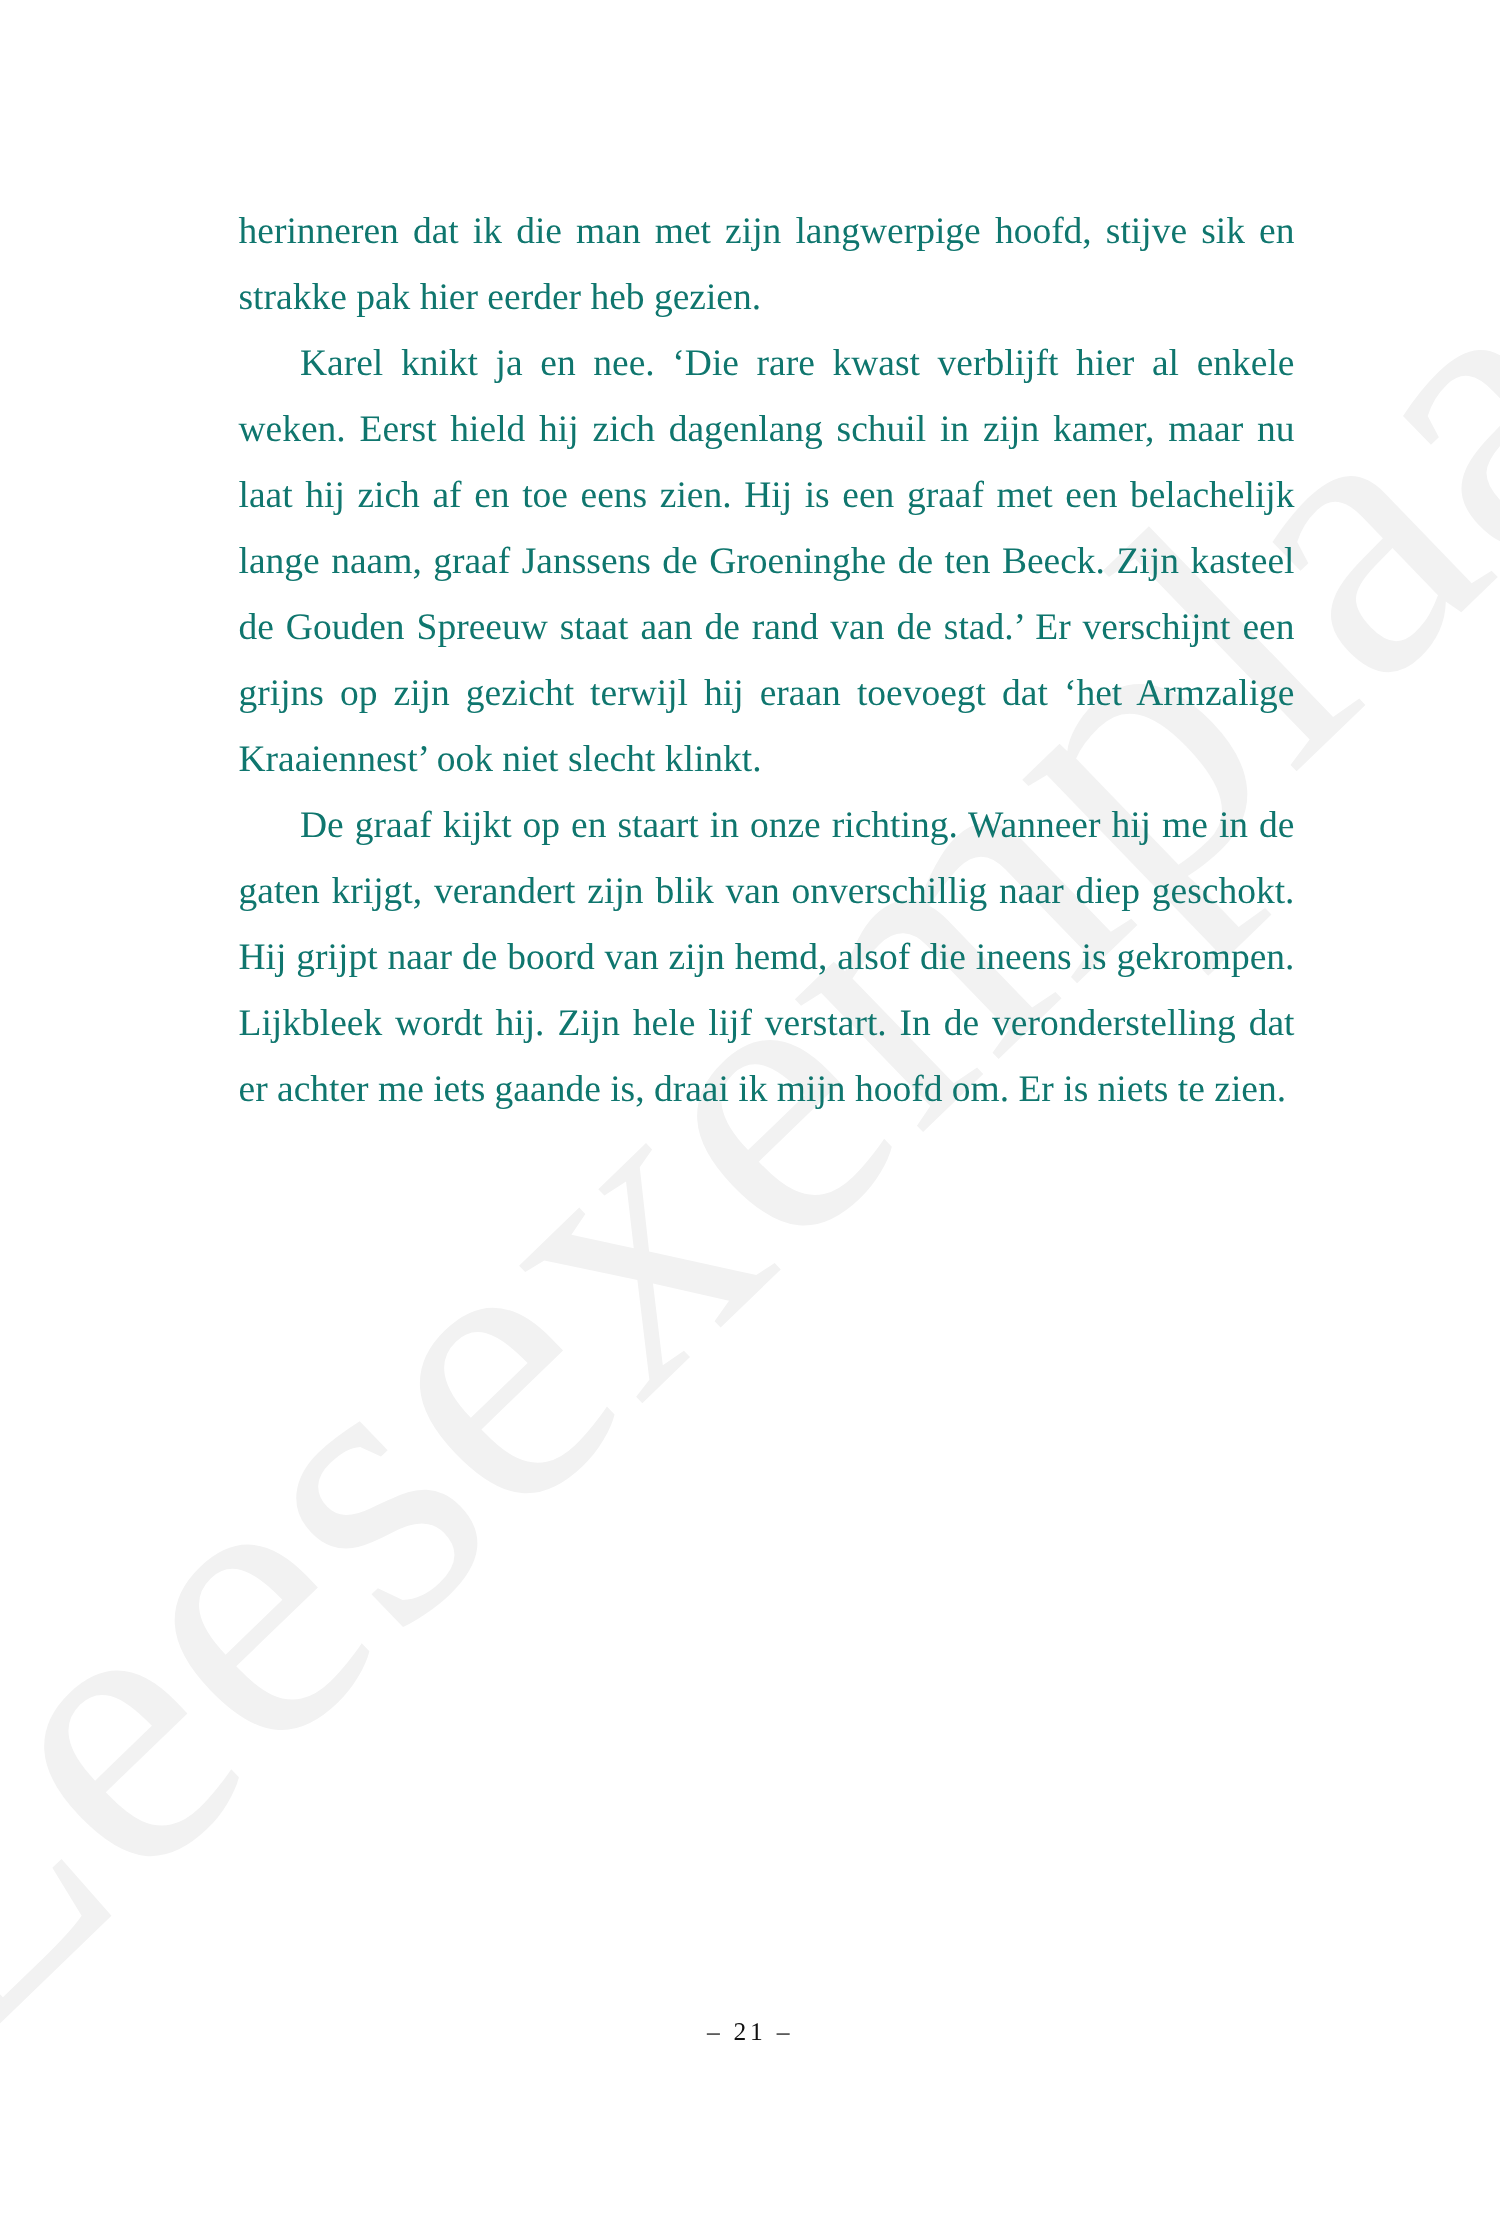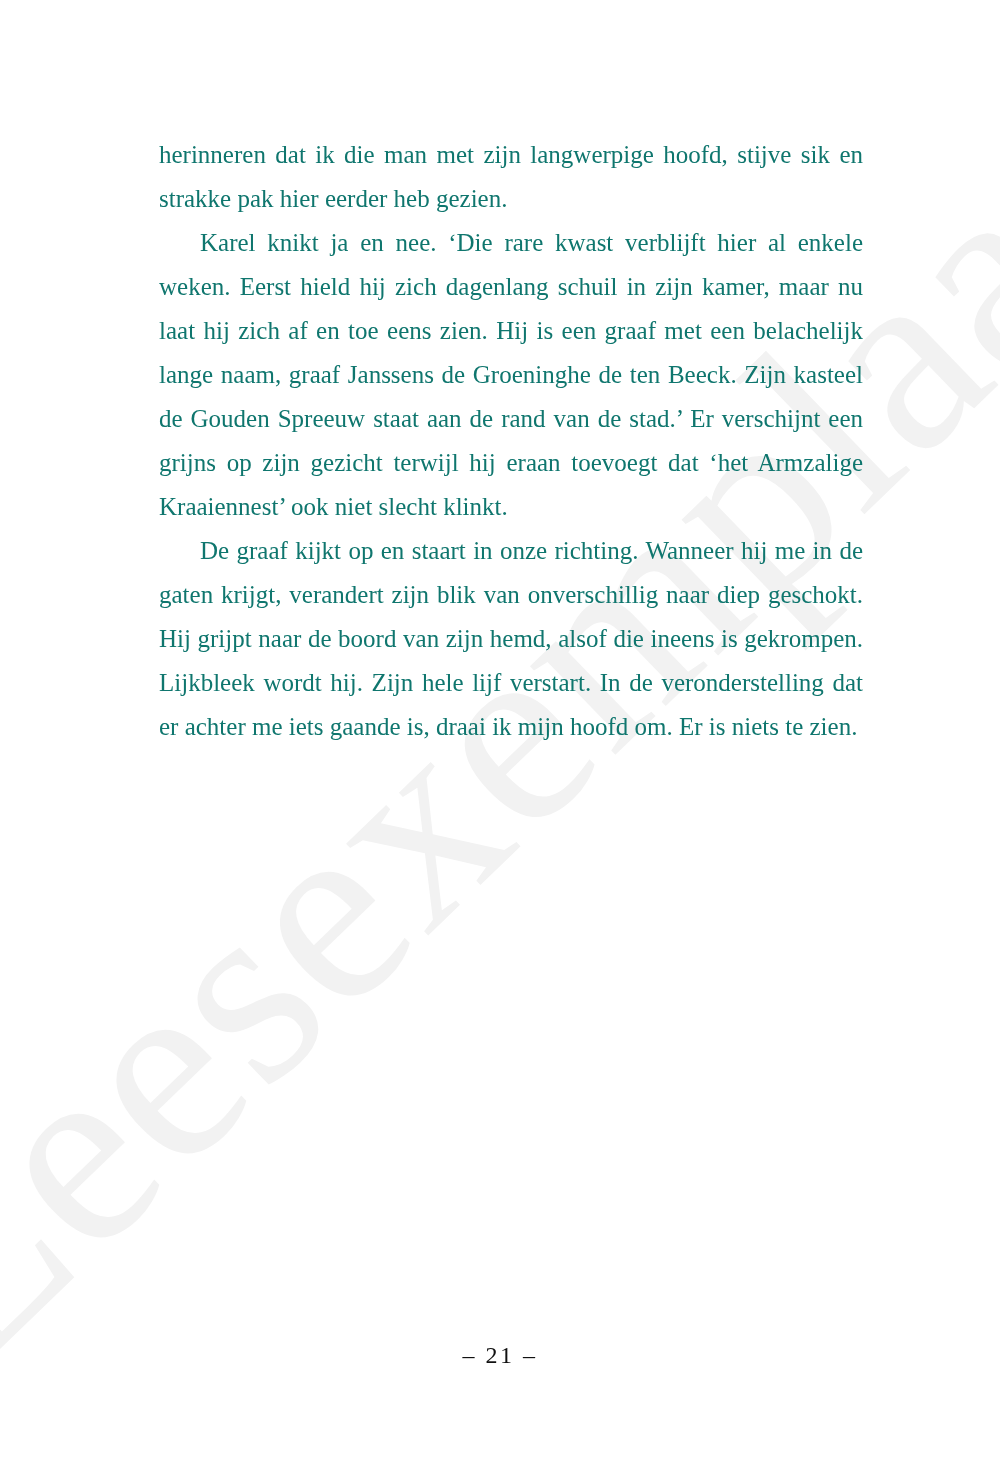--- a/index.html
+++ b/index.html
@@ -69,21 +69,21 @@
     text-indent: 41px;
   }
 
   
   .folio {
     position: absolute;
     left: 0;
     top: 1340px;
     width: 1000px;
     text-align: center;
-    font-size: 24px;
+    font-size: 17px;
     line-height: 30px;
     color: #111111;
     letter-spacing: 2.5px;
     z-index: 2;
   }
 </style>
 </head>
 <body>
 
 <div class="page">

